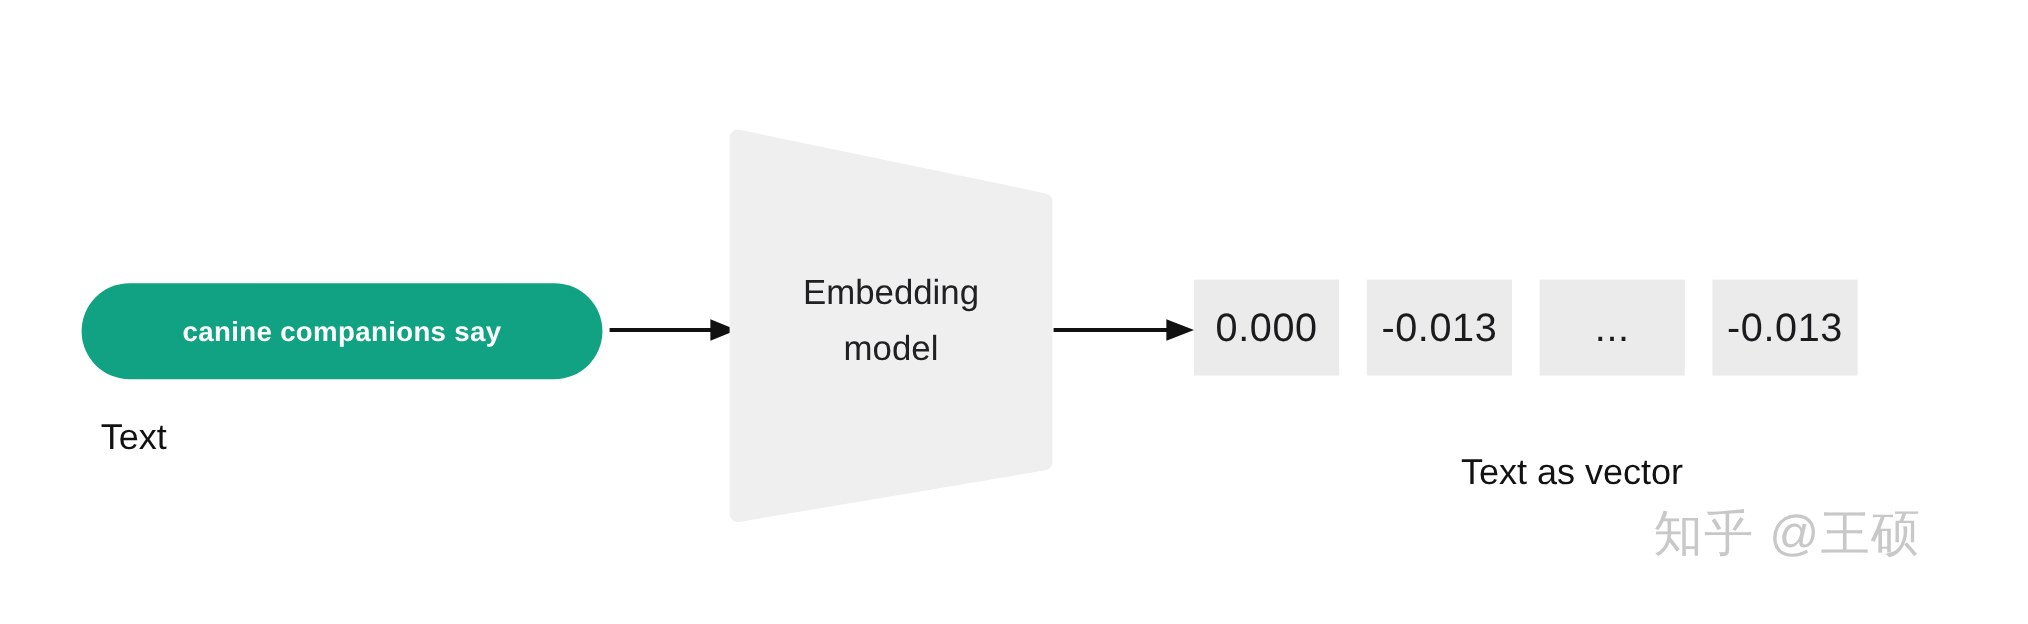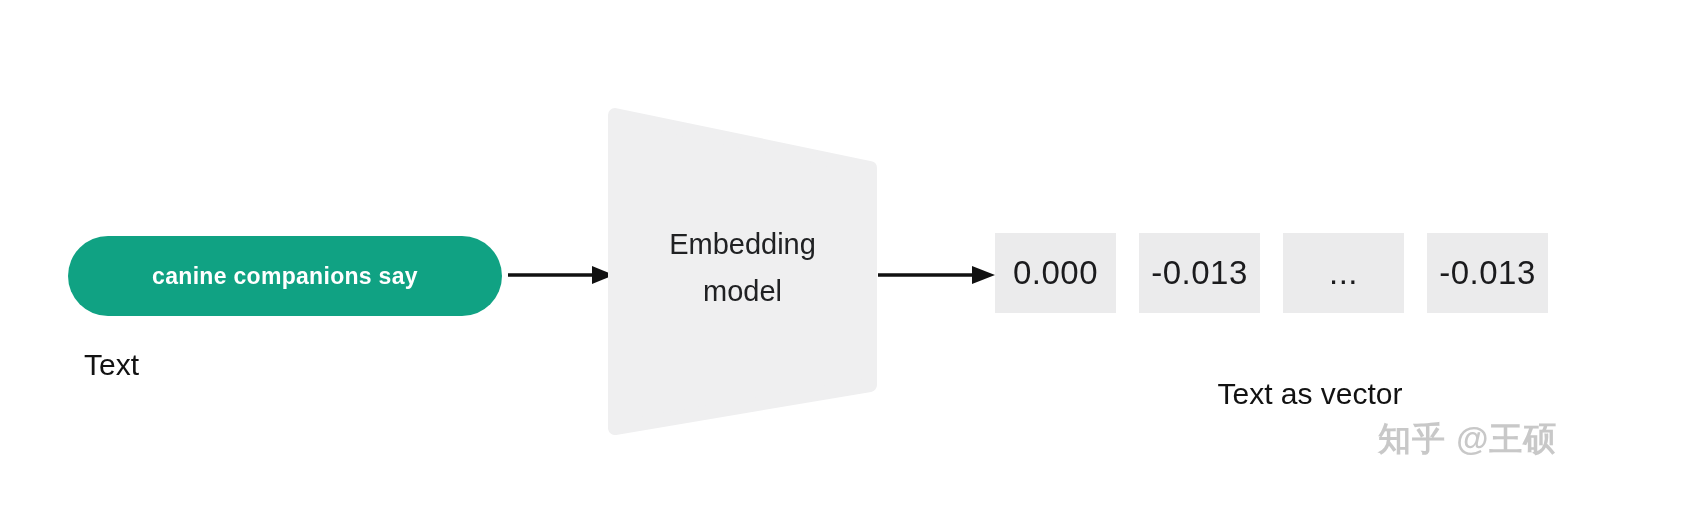--- a/index.html
+++ b/index.html
@@ -67,25 +67,24 @@
     font-size: 30px;
     color: #121212;
   }
   .label-input  { left: 84px;  top: 348px; width: 434px; }
   .label-output { left: 1010px; top: 349px; width: 600px; text-align: center; margin-top: 28px; }
 
   
   .watermark {
     position: absolute;
     left: 1378px; top: 417px;
-    font-size: 33px;
+    font-size: 41px;
     color: var(--watermark-gray, #c8c8c8);
     letter-spacing: 1px;
     white-space: nowrap;
-    font-weight: bold;
   }
 </style>
 </head>
 <body>
 
 <div class="canvas">
 
   <div class="pill">
     <span>canine companions say</span>
   </div>

